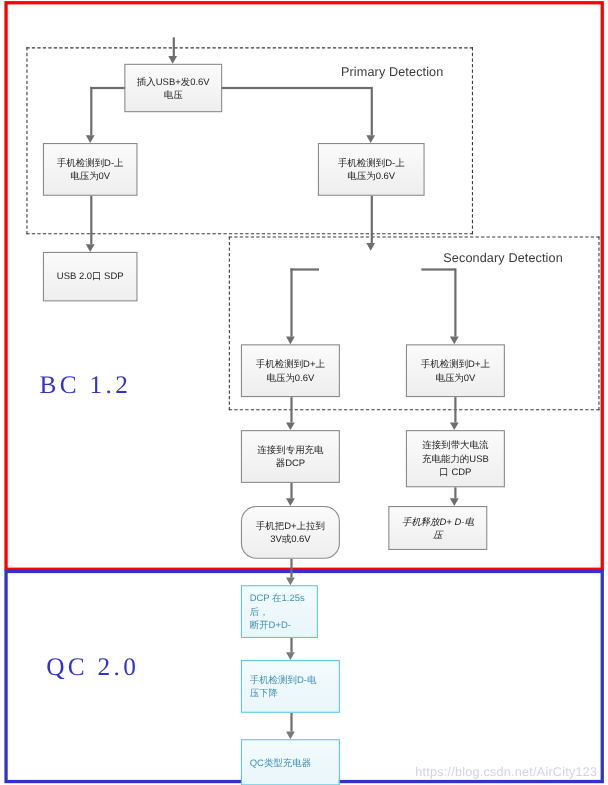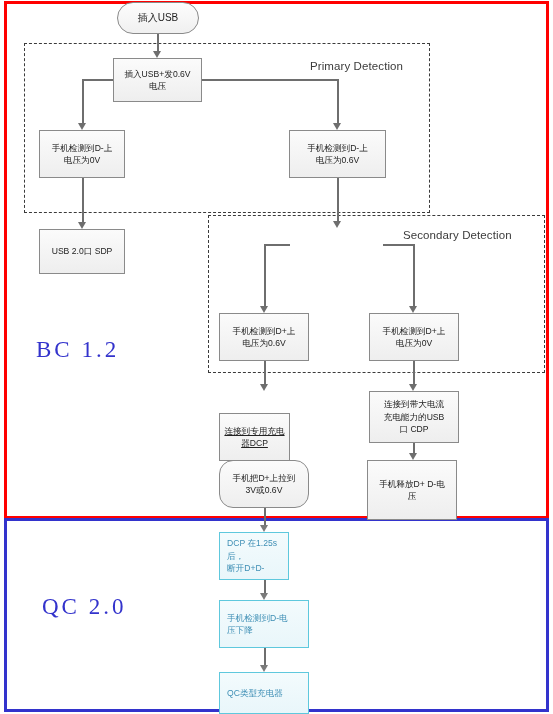--- a/index.html
+++ b/index.html
@@ -109,24 +109,24 @@
 
   
   #node-start    { left: 117px; top: 2px;   width: 82px;  height: 32px; }
   #node-dplus    { left: 113px; top: 58px;  width: 89px;  height: 44px; }
   #node-dminus0  { left: 39px;  top: 130px; width: 86px;  height: 48px; }
   #node-dminus06 { left: 289px; top: 130px; width: 97px;  height: 48px; }
   #node-sdp      { left: 39px;  top: 229px; width: 86px;  height: 45px; }
   #node-apply    { left: 289px; top: 228px; width: 95px;  height: 41px; }
   #node-dp06     { left: 219px; top: 313px; width: 90px;  height: 48px; }
   #node-dp0      { left: 369px; top: 313px; width: 90px;  height: 48px; }
-  #node-dcp      { left: 219px; top: 413px; width: 71px;  height: 48px; text-decoration: underline; }
+  #node-dcp      { left: 219px; top: 391px; width: 90px;  height: 48px; }
   #node-cdp      { left: 369px; top: 391px; width: 90px;  height: 52px; }
   #node-pullup   { left: 219px; top: 460px; width: 90px;  height: 48px; border-radius: 14px; }
-  #node-release  { left: 367px; top: 460px; width: 90px;  height: 60px; }
+  #node-release  { left: 353px; top: 460px; width: 90px;  height: 40px; font-style: italic; }
   #node-dcpopen  { left: 219px; top: 532px; width: 70px;  height: 48px; }
   #node-detect   { left: 219px; top: 600px; width: 90px;  height: 48px; }
   #node-qccharger{ left: 219px; top: 672px; width: 90px;  height: 42px; }
 
   
   .line {
     position: absolute;
     background: #6e6e6e;
   }
   .v { width: 1.6px; }
@@ -208,21 +208,20 @@
 
   <div class="line v" style="left:264px; top:508px; height:17px;"></div>
   <div class="arrow arrow qc-color" style="left:260.3px; top:525px;"></div>
 
   <div class="line v" style="left:264px; top:580px; height:13px;"></div>
   <div class="arrow arrow qc-color" style="left:260.3px; top:593px;"></div>
 
   <div class="line v" style="left:264px; top:648px; height:17px;"></div>
   <div class="arrow arrow qc-color" style="left:260.3px; top:665px;"></div>
 
-  <div class="node terminator" id="node-start">插入USB</div>
 
   <div class="node" id="node-dplus">插入USB+发0.6V
 电压</div>
 
   <div class="node" id="node-dminus0">手机检测到D-上
 电压为0V</div>
 
   <div class="node" id="node-dminus06">手机检测到D-上
 电压为0.6V</div>
 
@@ -249,14 +248,15 @@
 压</div>
 
   <div class="node qc" id="node-dcpopen">DCP 在1.25s后，
 断开D+D-</div>
 
   <div class="node qc" id="node-detect">手机检测到D-电
 压下降</div>
 
   <div class="node qc" id="node-qccharger">QC类型充电器</div>
 
+  <div id="watermark">https://blog.csdn.net/AirCity123</div>
 
 </div>
 
 </body></html>

